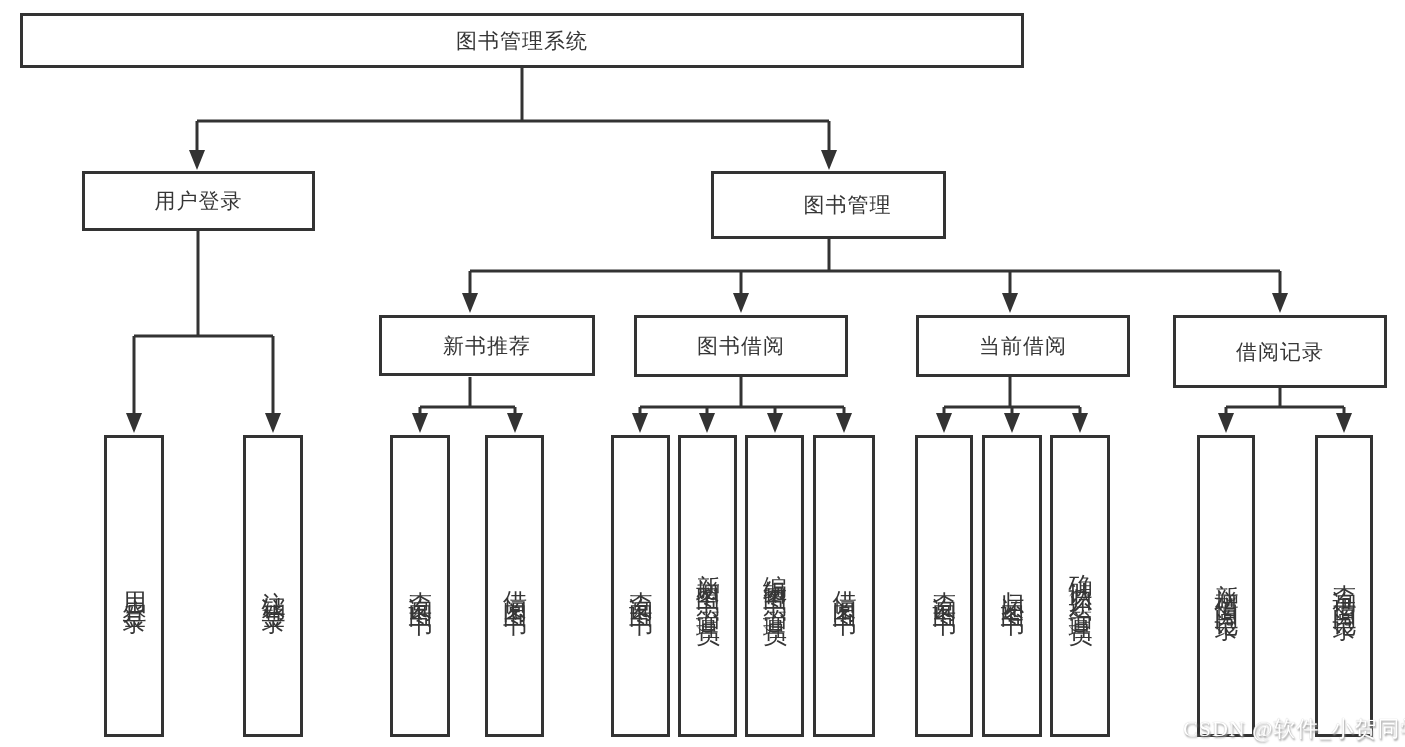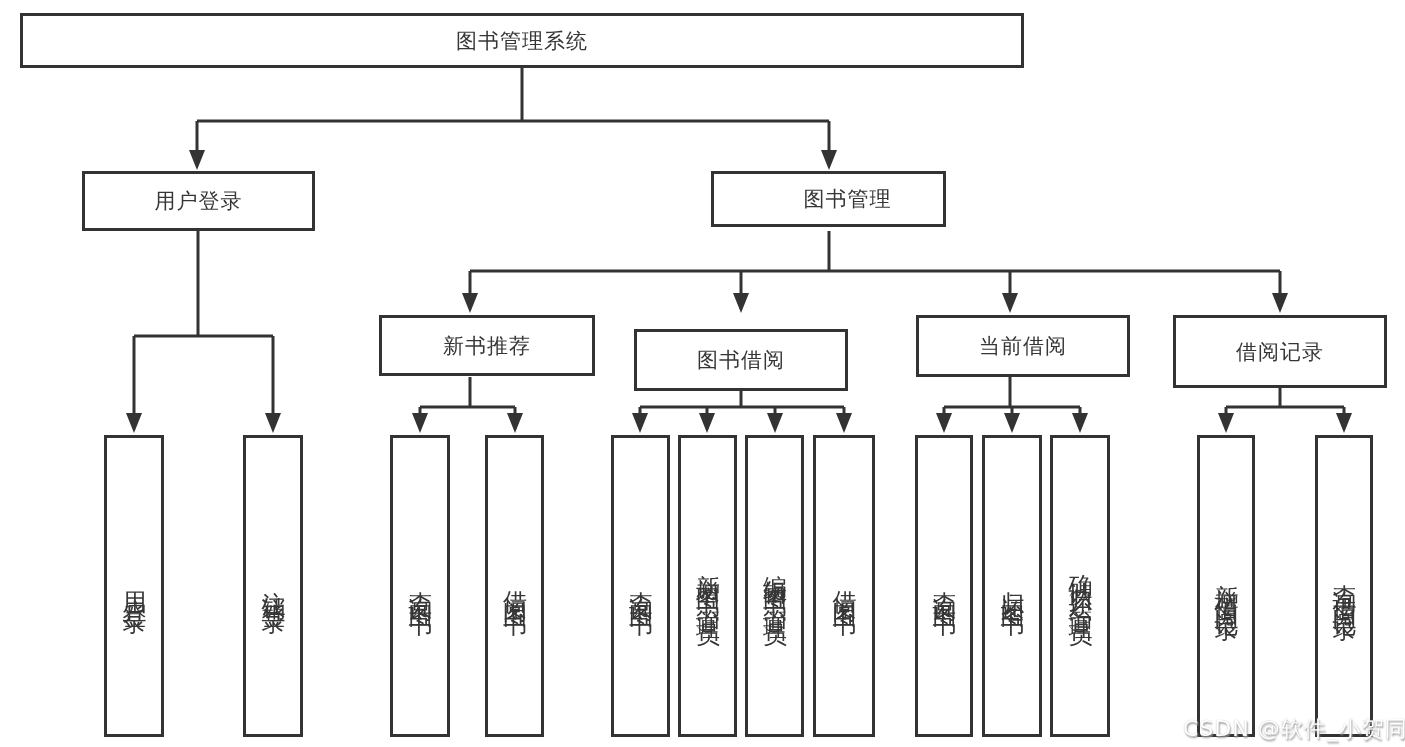--- a/index.html
+++ b/index.html
@@ -12,20 +12,21 @@
   html, body {
     width: 1405px; height: 747px;
     background: #ffffff;
     font-family: "DejaVu Sans", "Liberation Sans", sans-serif;
   }
   .canvas {
     position: relative;
     width: 1405px; height: 747px;
     background: var(--box-bg);
     overflow: hidden;
+    font-family: Liberation Serif, serif;
   }
   .connectors {
     position: absolute;
     left: 0; top: 0;
   }
   .connectors line {
     stroke: var(--line-color);
     stroke-width: 3;
   }
   .connectors polygon {
@@ -134,24 +135,24 @@
       <line x1="1226" y1="407" x2="1226" y2="415"></line>
       <polygon points="1218,413 1234,413 1226,433"></polygon>
       <line x1="1344" y1="407" x2="1344" y2="415"></line>
       <polygon points="1336,413 1352,413 1344,433"></polygon>
     </g>
   </svg>
 
   <div class="box hnode" style="left:20px; top:13px; width:1004px; height:55px;">图书管理系统</div>
 
   <div class="box hnode" style="left:82px; top:171px; width:233px; height:60px;">用户登录</div>
-  <div class="box hnode" style="left:711px; top:171px; width:235px; height:56px;padding-left:38px;">图书管理</div>
+  <div class="box hnode" style="left:711px; top:171px; width:235px; height:68px;padding-left:38px;">图书管理</div>
 
   <div class="box hnode" style="left:379px; top:315px; width:216px; height:61px;">新书推荐</div>
-  <div class="box hnode" style="left:634px; top:329px; width:214px; height:62px;">图书借阅</div>
+  <div class="box hnode" style="left:634px; top:315px; width:214px; height:62px;">图书借阅</div>
   <div class="box hnode" style="left:903px; top:315px; width:214px; height:62px;margin-left:13px;">当前借阅</div>
   <div class="box hnode" style="left:1173px; top:315px; width:214px; height:73px;">借阅记录</div>
 
   <div class="box leaf" style="left:104px; top:435px; width:60px; height:302px;">
     <span>用户登录</span>
   </div>
   <div class="box leaf" style="left:243px; top:435px; width:60px; height:302px;">
     <span>注销登录</span>
   </div>
 

